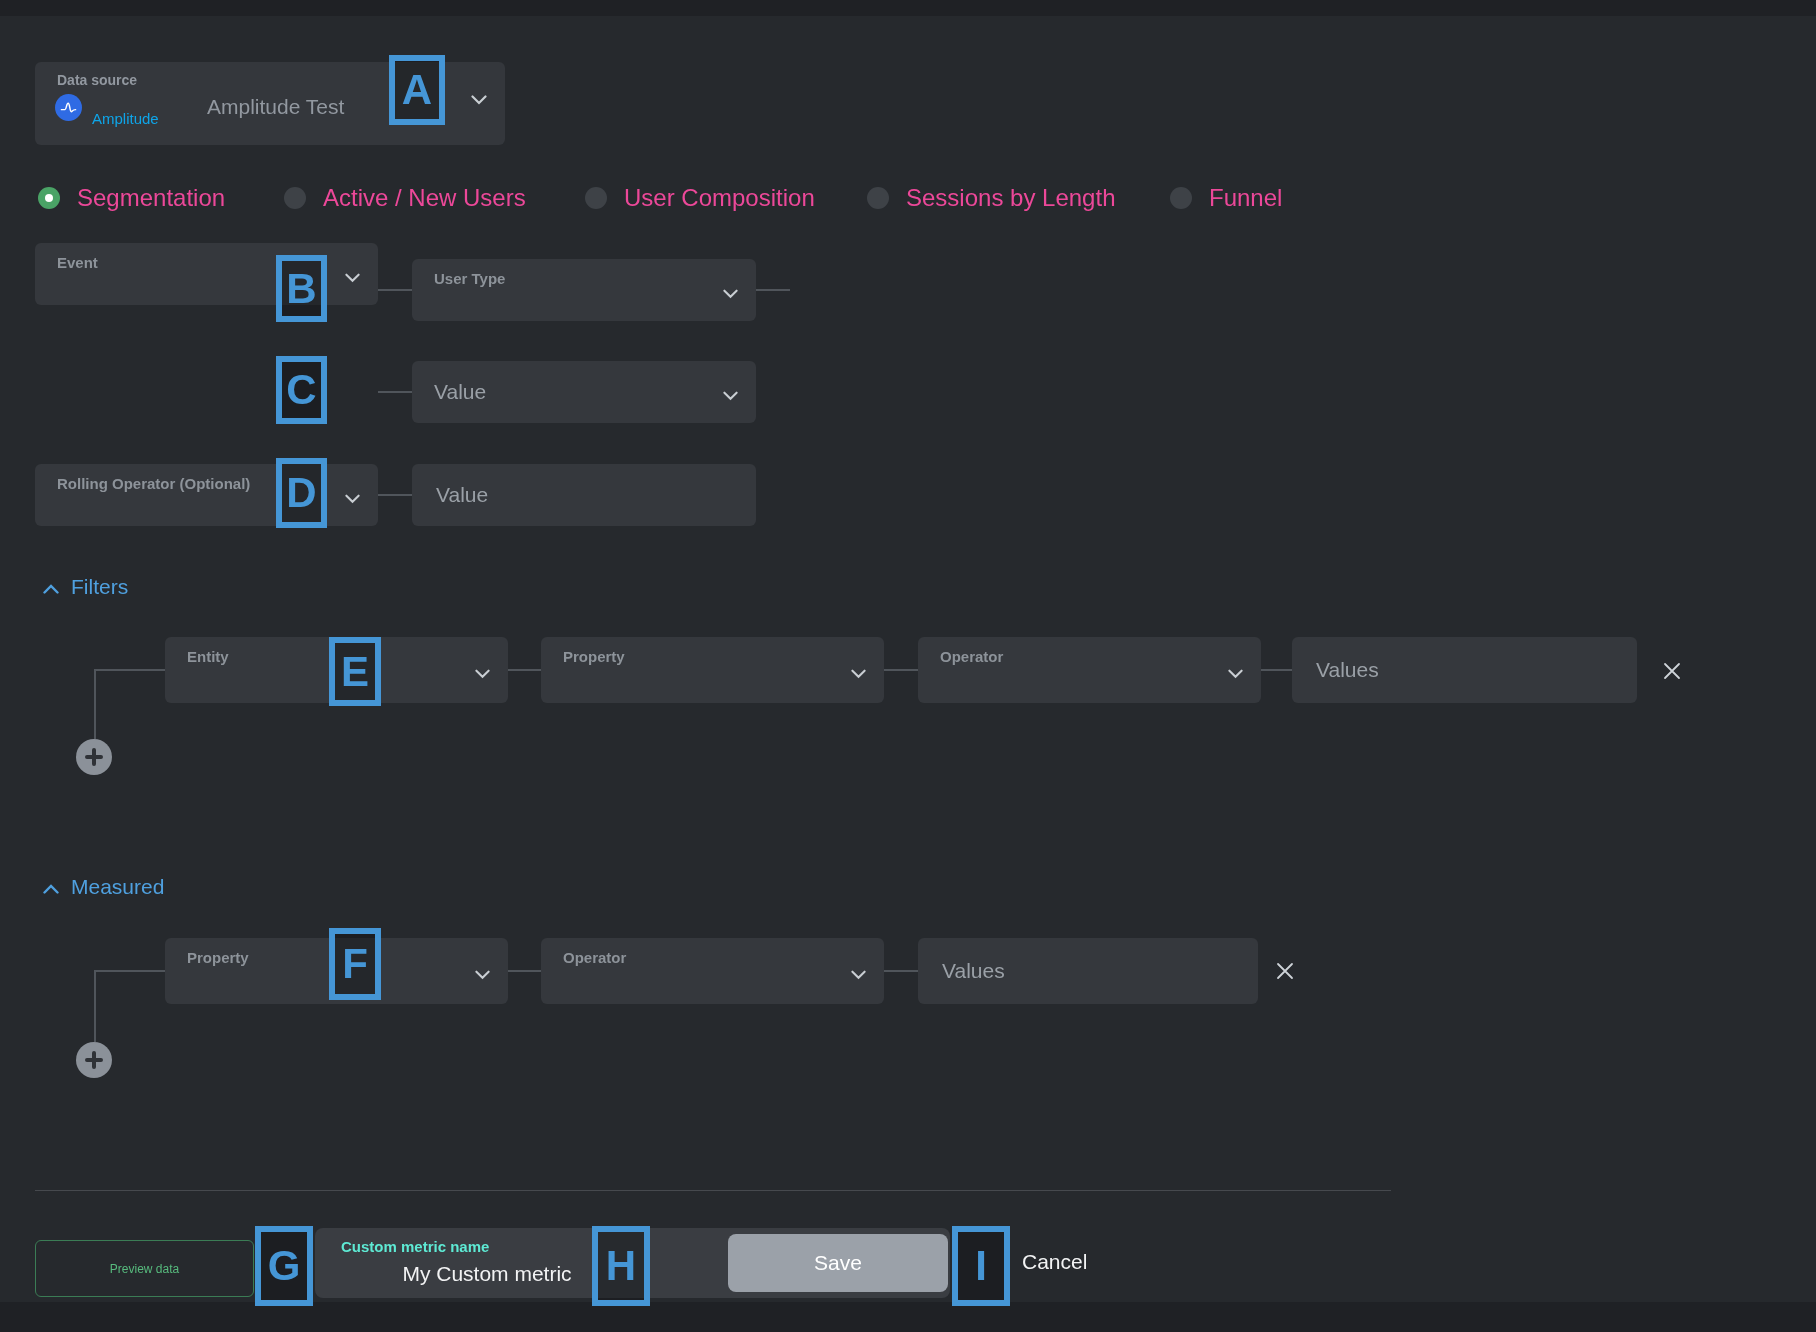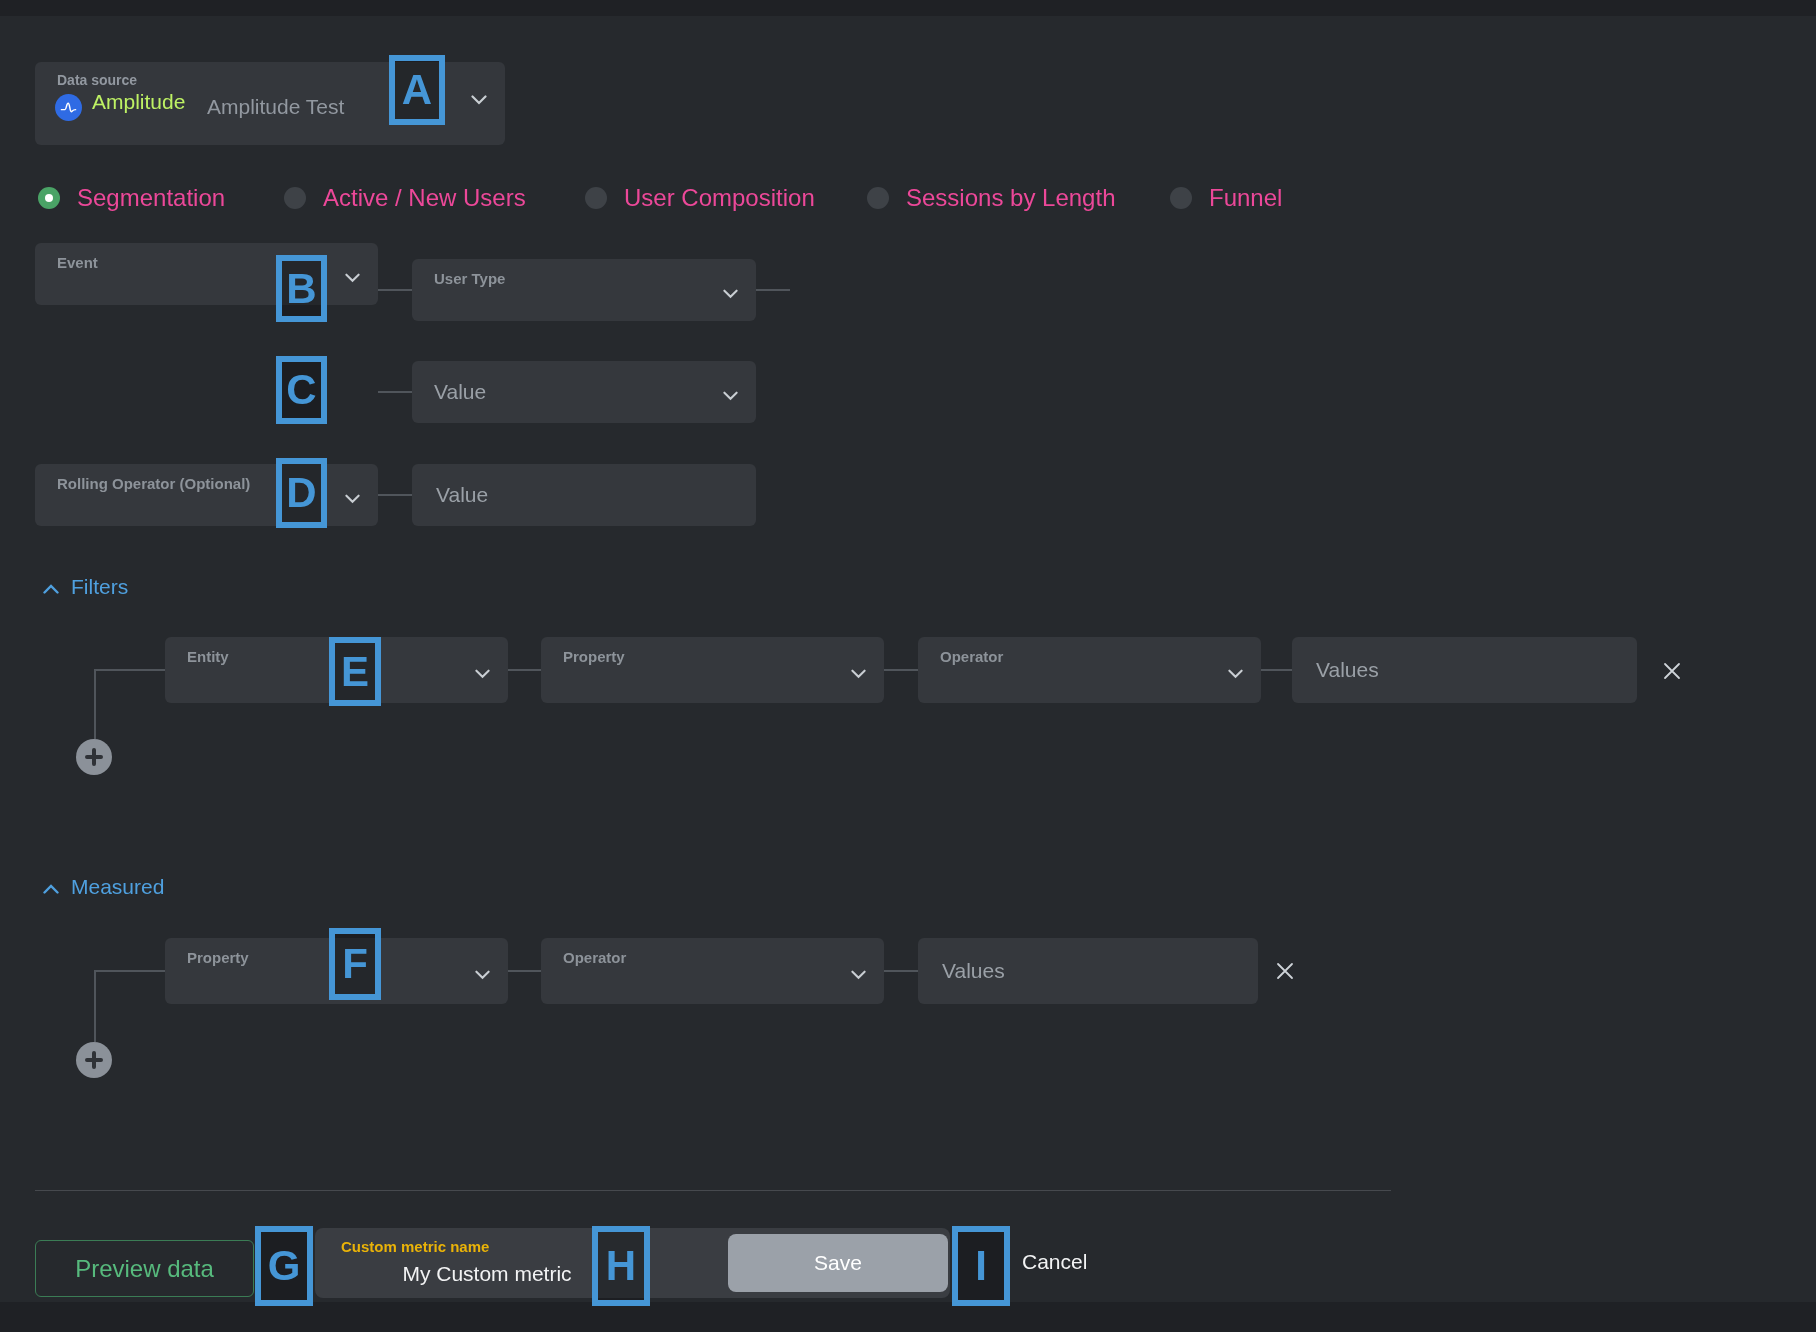--- a/index.html
+++ b/index.html
@@ -13,21 +13,21 @@
   .strip { position:absolute; left:0; width:100%; background:#1f2125; }
   .strip.top { top:0; height:16px; }
   .strip.bottom { bottom:0; height:30px; }
 
   
   .ds-box { position:absolute; left:35px; top:62px; width:470px; height:83px;
     background:#34373c; border-radius:6px; cursor:pointer; }
   .ds-label { position:absolute; left:22px; top:10px; font-size:14px; font-weight:bold; color:#9298a0; }
   .amp-logo { position:absolute; left:20px; top:32px; width:27px; height:27px;
     border-radius:50%; background:#2f6be4; display:flex; align-items:center; justify-content:center; }
-  .ds-provider { position:absolute; left:57px; top:28px; font-size:21px; color:#bef264; }
+  .ds-provider { position:absolute; left:57px; top:48px; font-size:15px; color:#0ea5e9; }
   .ds-workspace { position:absolute; left:172px; top:33px; font-size:21px; color:#9298a0; }
   .ds-chev { position:absolute; right:18px; top:29px; }
 
   
   .radio { position:absolute; top:186px; height:24px; display:flex; align-items:center; gap:17px; cursor:pointer; }
   .rb { width:22px; height:22px; border-radius:50%; background:#3e4247; position:relative; flex:0 0 auto; }
   .rb.sel { background:#4aa366; }
   .rb.sel::after { content:""; position:absolute; left:7px; top:7px; width:8px; height:8px;
     border-radius:50%; background:#ffffff; }
   .radio-label { font-size:24px; color:#ec4899; white-space:nowrap; }
@@ -51,24 +51,24 @@
   .plus-btn { position:absolute; width:36px; height:36px; border-radius:50%; background:#8b9199;
     display:flex; align-items:center; justify-content:center; cursor:pointer; }
   .x-btn { position:absolute; width:24px; height:24px; display:flex; align-items:center;
     justify-content:center; cursor:pointer; }
 
   .divider { position:absolute; left:35px; top:1190px; width:1356px; height:1px; background:#46494e; }
 
   
   .preview-btn { position:absolute; left:35px; top:1240px; width:219px; height:57px;
     background:transparent; border:1px solid #3b7c55; border-radius:6px; color:#57ba7d;
-    font-size:24px; font-family:"Liberation Sans",sans-serif; cursor:pointer; }
+    font-size:12px; font-family:"Liberation Sans",sans-serif; cursor:pointer; }
   .name-wrap { position:absolute; left:315px; top:1228px; width:635px; height:70px;
     background:#3a3d42; border-radius:8px; }
-  .name-label { position:absolute; left:26px; top:10px; font-size:15px; font-weight:bold; color:#eab308; }
+  .name-label { position:absolute; left:26px; top:10px; font-size:15px; font-weight:bold; color:#5eead4; }
   .name-input { position:absolute; left:22px; top:34px; width:300px; background:transparent; border:none;
     outline:none; color:#f2f3f4; font-size:21px; font-family:"Liberation Sans",sans-serif; padding:0 4px;text-align:center; }
   .save-btn { position:absolute; left:413px; top:6px; width:220px; height:58px; background:#9ba1a9;
     border:none; border-radius:8px; color:#ffffff; font-size:21px;
     font-family:"Liberation Sans",sans-serif; cursor:pointer; }
   .cancel { position:absolute; left:1022px; top:1250px; font-size:21px; color:#f2f3f4; cursor:pointer; }
 
   
   .ann { position:absolute; border:6px solid #4596d6; background:rgba(14,16,19,0.42);
     display:flex; align-items:center; justify-content:center;

